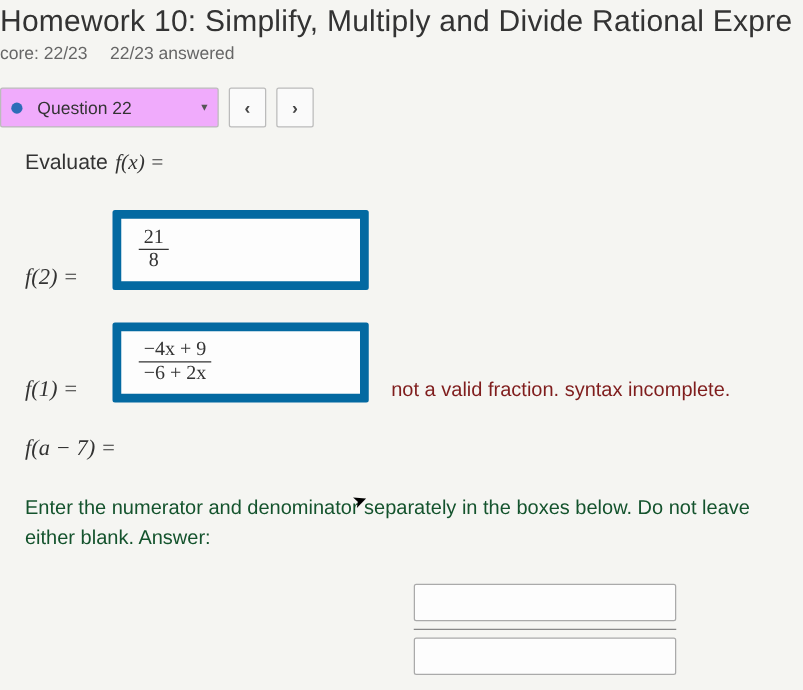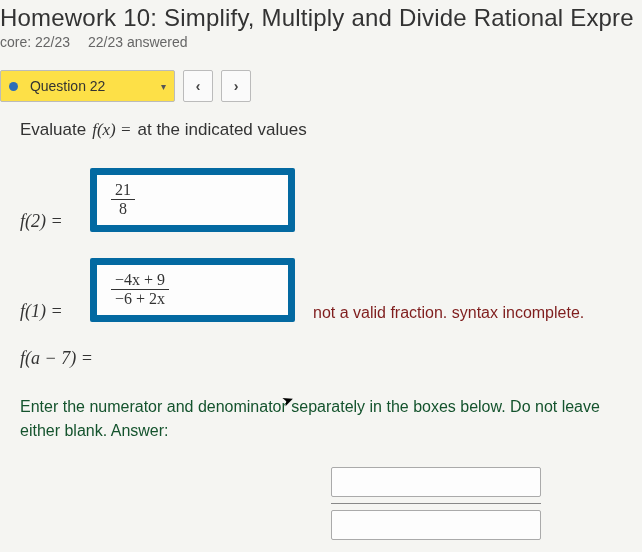--- a/index.html
+++ b/index.html
@@ -30,21 +30,21 @@
       display: flex;
       align-items: center;
       margin-top: 14px;
       margin-bottom: 18px;
       gap: 8px;
     }
     .question-selector {
       display: flex;
       align-items: center;
       border: 1px solid #bbb;
-      background: #fde047;
+      background: #f0abfc;
       height: 32px;
       width: 175px;
       padding: 0 8px;
       font-size: 14px;
       color: #333;
       border-radius: 2px;
       justify-content: space-between;
     }
     .dot {
       width: 9px; height: 9px; border-radius: 50%;
@@ -183,21 +183,20 @@
   </div>
   <div class="nav-btn">‹</div>
   <div class="nav-btn">›</div>
 </div>
 
 <div class="content">
 
   <div class="prompt-line">
     <span>Evaluate</span>
     <span class="math">f(x) =</span>
-    <span>at the indicated values</span>
   </div>
 
   <div class="answer-row">
     <span class="lhs">f(2) =</span>
     <div class="answer-box">
       <span class="frac">
         <span class="num">21</span>
         <span class="bar"></span>
         <span class="den">8</span>
       </span>

